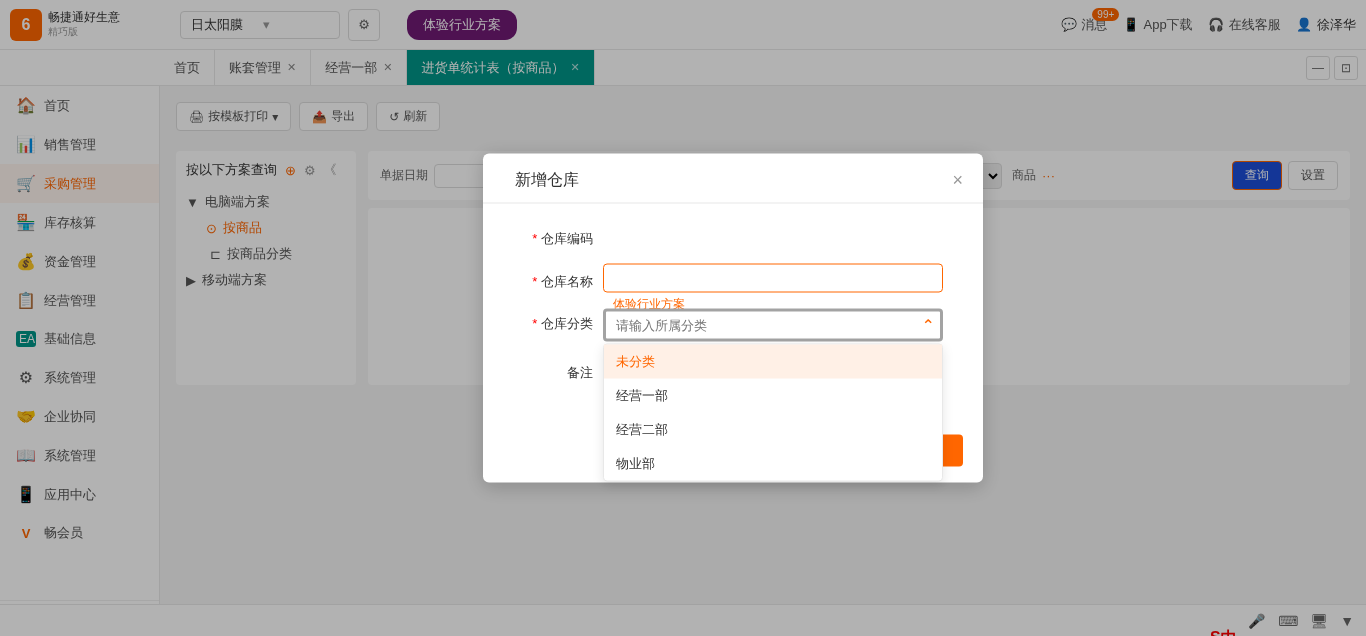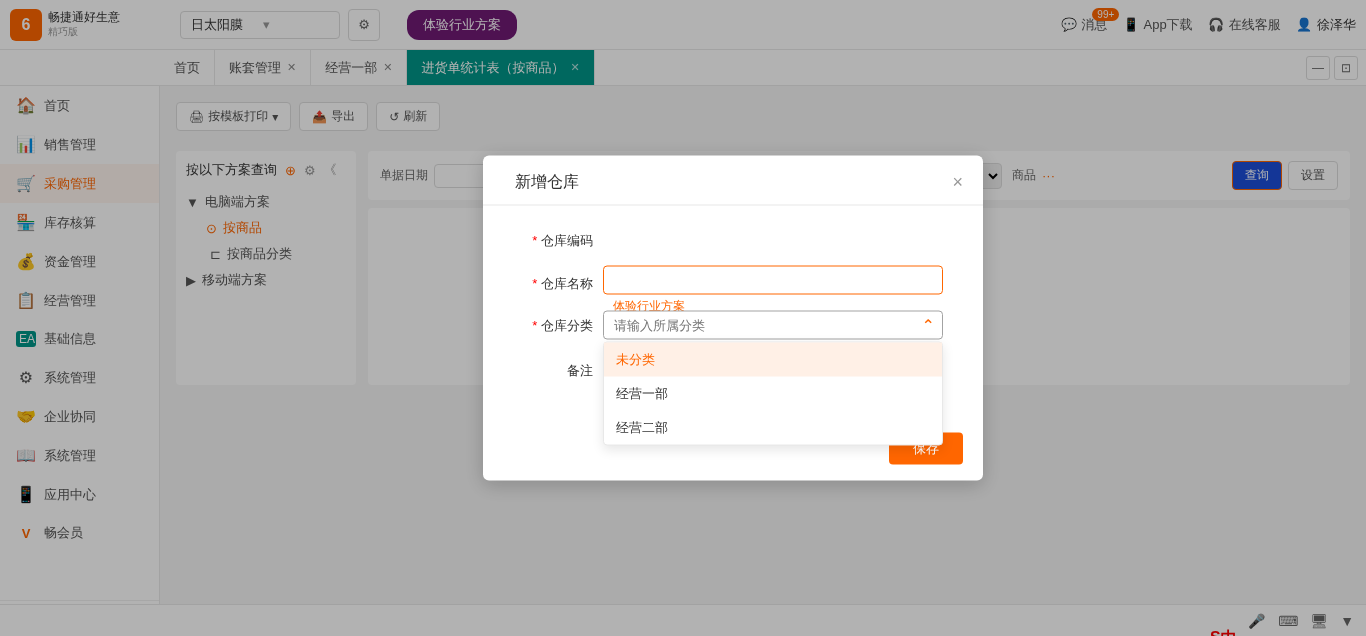--- a/index.html
+++ b/index.html
@@ -331,21 +331,21 @@
       color: #f60;
       font-size: 12px;
     }
 
     .dropdown-wrapper {
       flex: 1;
       position: relative;
     }
     .dropdown-input {
       width: 100%;
-      border: 1px solid #a3a3a3;
+      border: 3px solid #a3a3a3;
       border-radius: 4px;
       padding: 6px 30px 6px 10px;
       font-size: 13px;
       outline: none;
       cursor: pointer;
     }
     .dropdown-arrow {
       position: absolute;
       right: 8px;
       top: 50%;
@@ -670,20 +670,21 @@
       <div style="display:flex; align-items:flex-start; width:100%;">
         <span class="form-label required">仓库分类</span>
         <div class="dropdown-wrapper">
           <input class="dropdown-input" type="text" placeholder="请输入所属分类" style="">
           <span class="dropdown-arrow">⌃</span>
           
           <div class="dropdown-list">
             <div class="dropdown-item selected">未分类</div>
             <div class="dropdown-item">经营一部</div>
             <div class="dropdown-item">经营二部</div>
+            <div class="dropdown-item">物业部</div>
           </div>
         </div>
       </div>
     </div>
 
     <div class="form-row">
       <span class="form-label">备注</span>
       <input class="form-control" type="text" style="">
     </div>
   </div>

